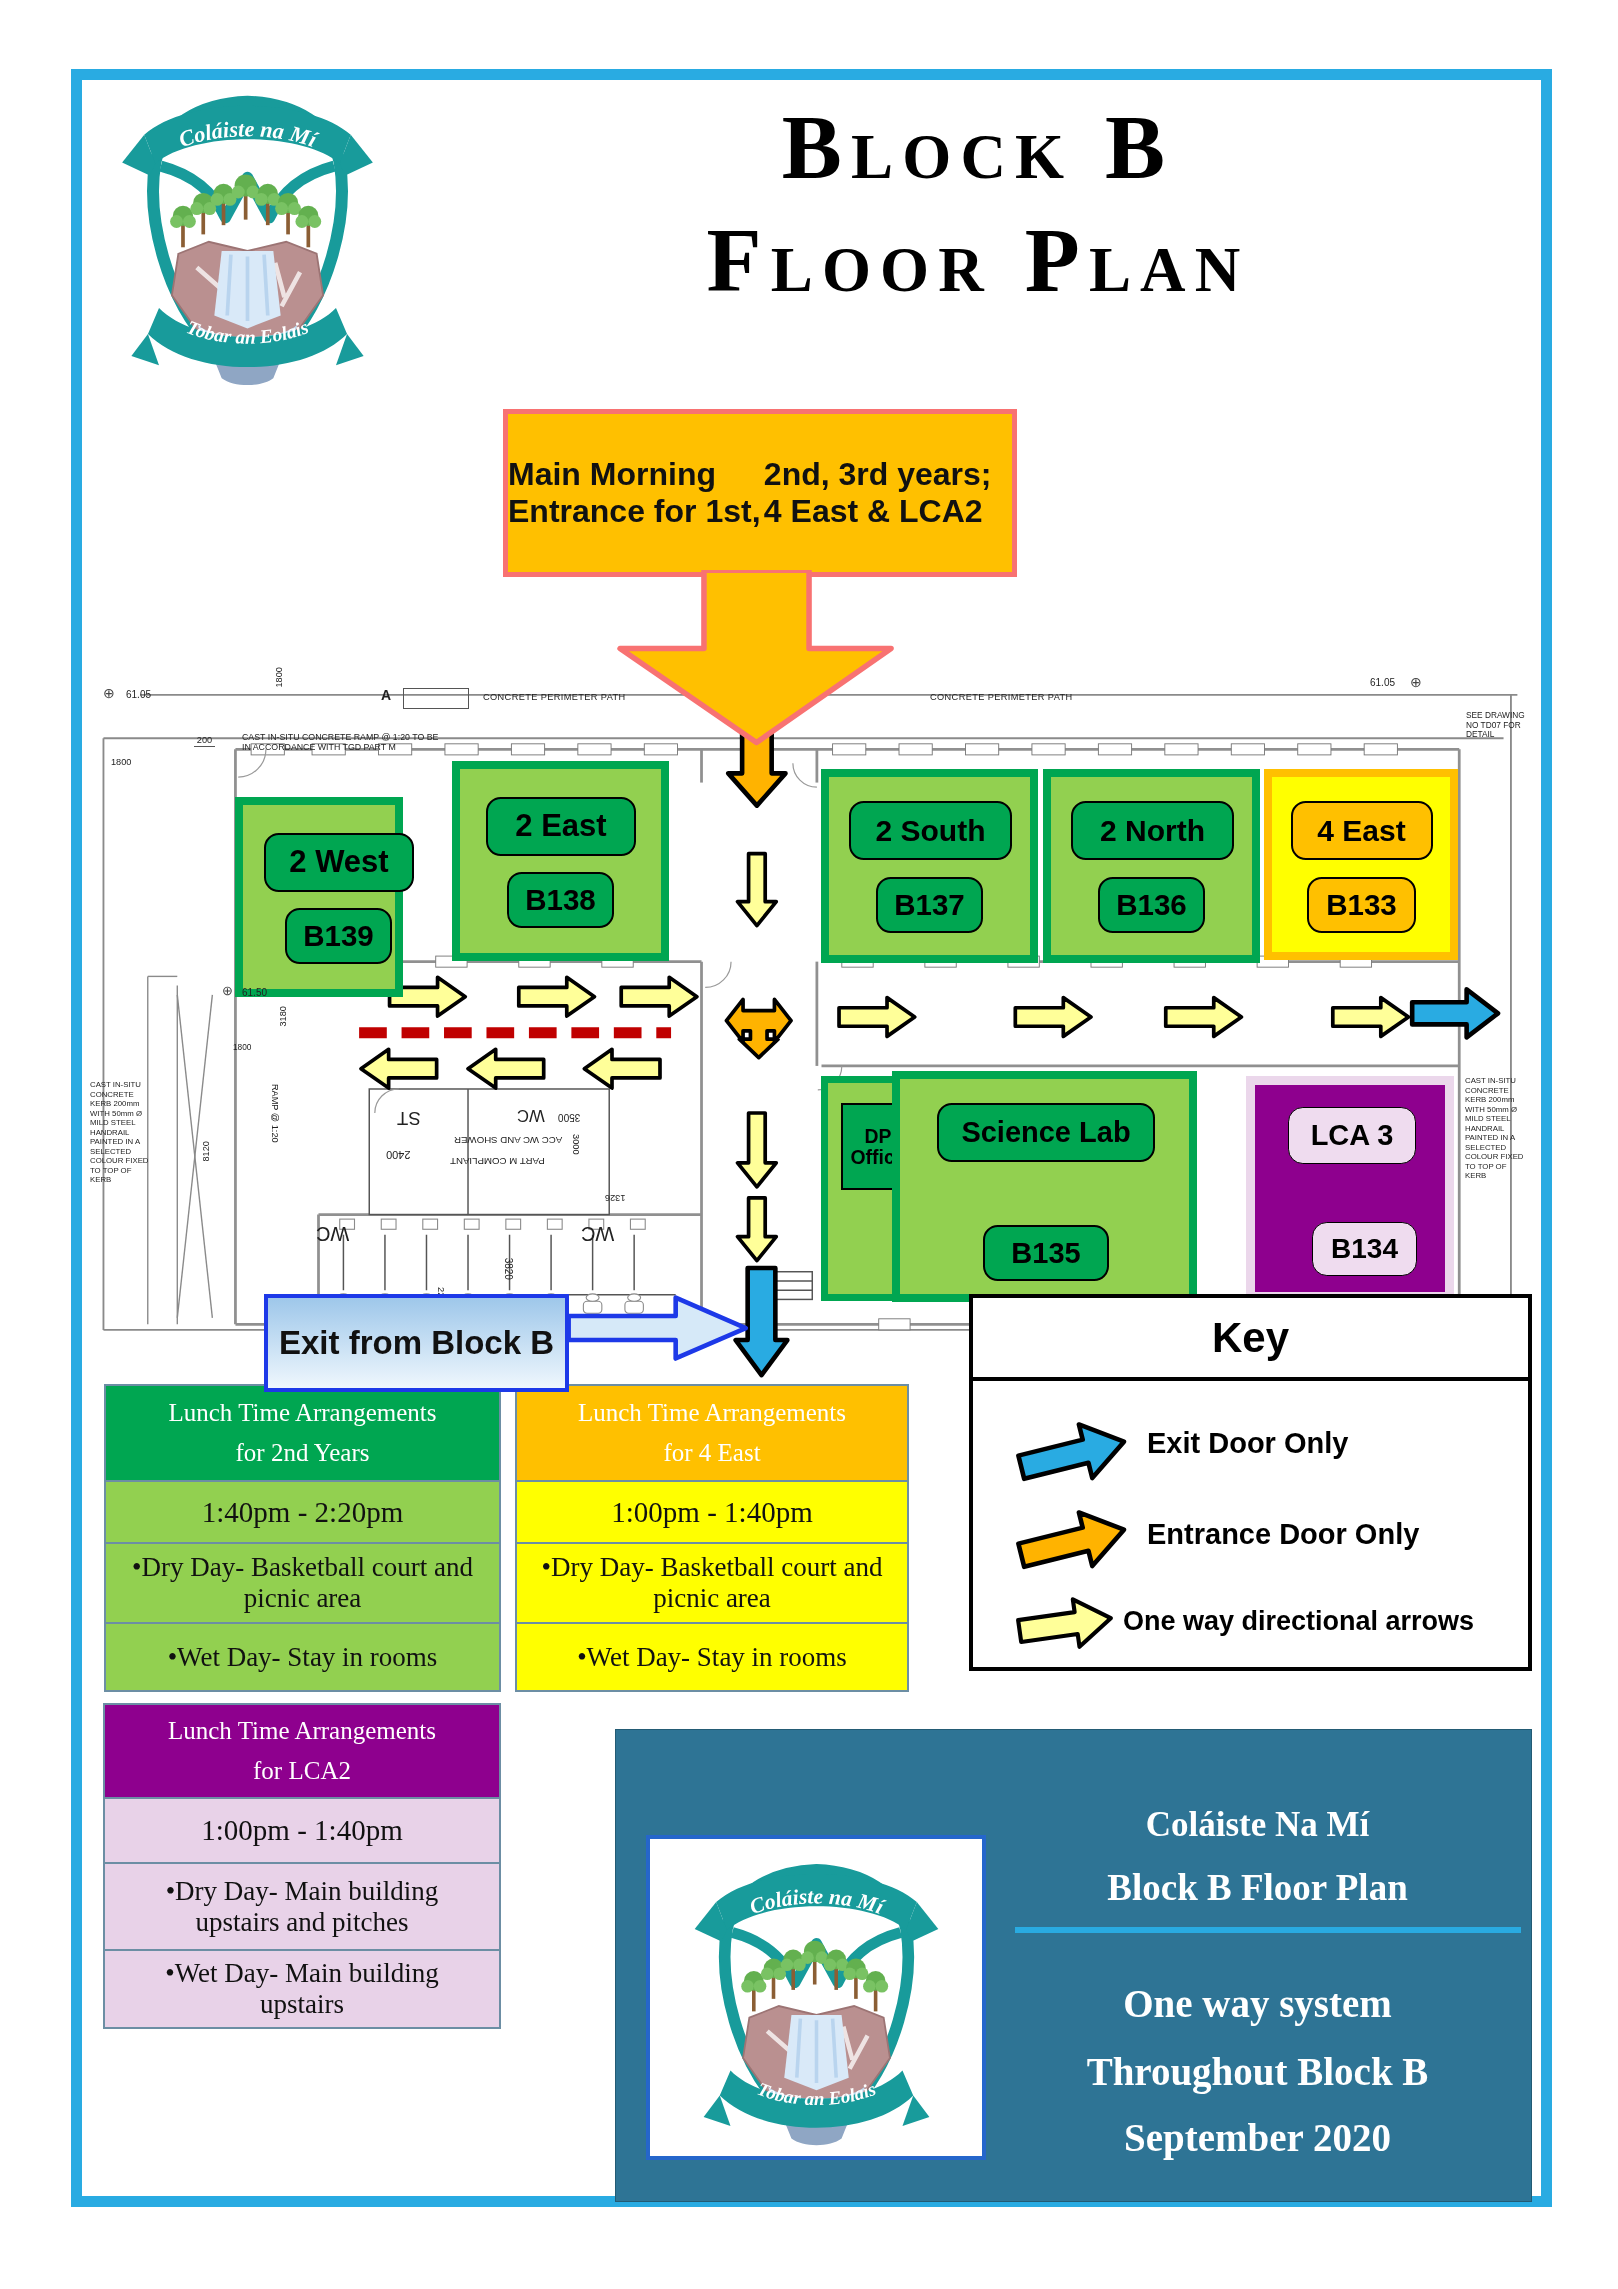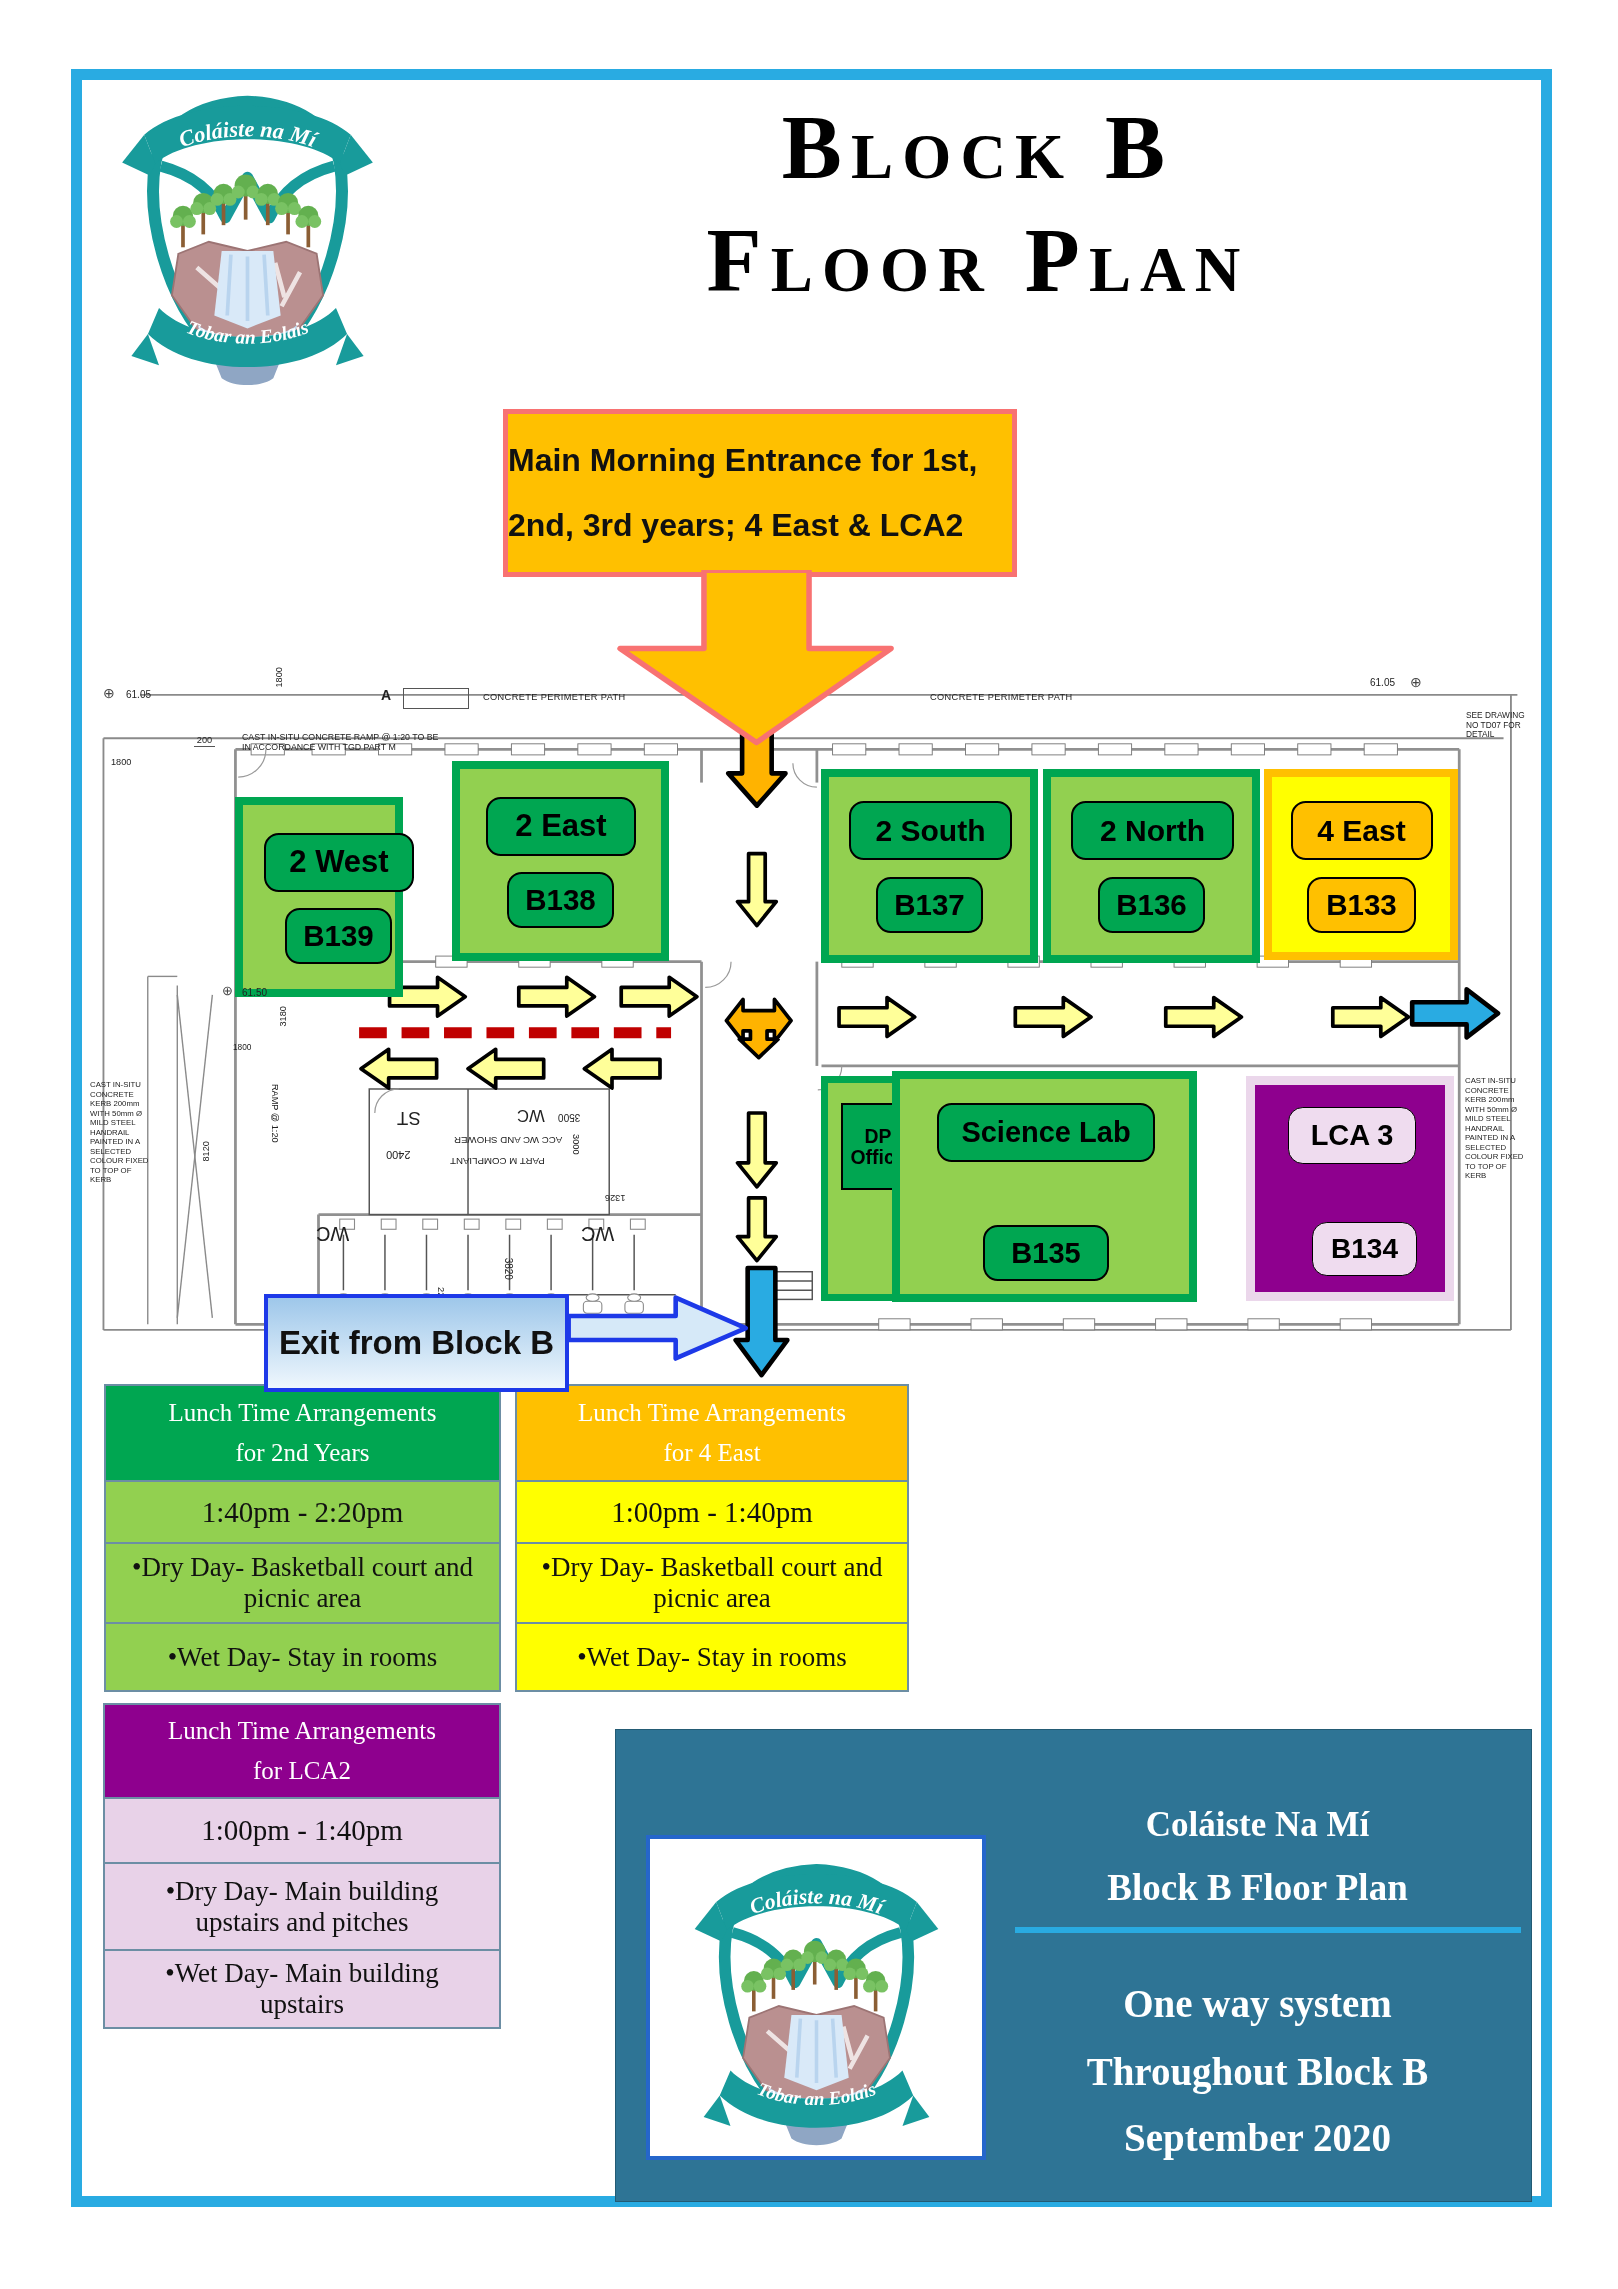--- a/index.html
+++ b/index.html
@@ -6,22 +6,22 @@
   #page{position:relative;width:1619px;height:2290px;background:#fff;
         font-family:"Liberation Sans",sans-serif;overflow:hidden;}
   .abs{position:absolute;box-sizing:border-box;}
   
   .frame{left:71px;top:69px;width:1481px;height:2138px;border:11px solid #29ABE2;}
   
   .title{font-family:"Liberation Serif",serif;font-variant:small-caps;font-weight:bold;
          color:#000;text-align:center;letter-spacing:9.2px;line-height:1;}
   
   .callout{left:503px;top:409px;width:514px;height:168px;background:#FFC000;
-           border:5.5px solid #F87272;display:flex;flex-direction:column;
-           justify-content:space-evenly;}
+           border:5.5px solid #F87272;display:flex;
+           justify-content:space-evenly;align-items:center;}
   .callout div{font-size:32px;font-weight:bold;color:#111;}
   
   .room{border-style:solid;}
   .pill{position:absolute;border:2.8px solid #000;border-radius:14.8px;display:flex;
         align-items:center;justify-content:center;font-weight:bold;line-height:1.05;
         text-align:center;color:#000;}
   
   .ann{position:absolute;color:#222;white-space:pre-line;line-height:1.15;}
   .nw{white-space:nowrap;}
   .r180{transform:rotate(180deg);}
@@ -404,20 +404,41 @@
   <div class="ann nw r180" style="left:450px;top:1156px;font-size:9.7px">PART M COMPLIANT</div>
   <div class="ann nw r90" style="left:565px;top:1139px;font-size:9.2px">3000</div>
   <div class="ann nw r180" style="left:605px;top:1192px;font-size:9.2px">1326</div>
   <div class="ann nw r180" style="left:316px;top:1222px;font-size:20px">WC</div>
   <div class="ann nw r180" style="left:581px;top:1222px;font-size:20px">WC</div>
   <div class="ann nw r90" style="left:497px;top:1263px;font-size:10px">3820</div>
   <div class="ann nw r90" style="left:430px;top:1292px;font-size:9.2px">2245</div>
   <div class="ann nw r180" style="left:362px;top:1320px;font-size:9.2px">4400</div>
   <div class="ann nw r180" style="left:543px;top:1320px;font-size:9.2px">4400</div>
 
+  <div class="abs keybox">
+    <div class="keyhdr">Key</div>
+    <svg class="abs" style="left:28px;top:111px" width="148" height="92" viewBox="0 0 160 100">
+      <g transform="rotate(-14 75 50)">
+        <polygon points="20,37 92,37 92,20 135,50 92,80 92,63 20,63" fill="#29ABE2" stroke="#000" stroke-width="5" stroke-linejoin="round"></polygon>
+      </g>
+    </svg>
+    <div class="keylabel" style="left:174px;top:129px;font-size:29px">Exit Door Only</div>
+    <svg class="abs" style="left:28px;top:199px" width="148" height="92" viewBox="0 0 160 100">
+      <g transform="rotate(-14 75 50)">
+        <polygon points="20,37 92,37 92,20 135,50 92,80 92,63 20,63" fill="#FFB300" stroke="#000" stroke-width="5" stroke-linejoin="round"></polygon>
+      </g>
+    </svg>
+    <div class="keylabel" style="left:174px;top:220px;font-size:29px">Entrance Door Only</div>
+    <svg class="abs" style="left:33px;top:292px" width="138" height="74" viewBox="0 0 150 80">
+      <g transform="rotate(-8 60 35)">
+        <polygon points="14,26 76,26 76,12 114,38 76,64 76,50 14,50" fill="#FFFF99" stroke="#000" stroke-width="4.5" stroke-linejoin="round"></polygon>
+      </g>
+    </svg>
+    <div class="keylabel" style="left:150px;top:308px;font-size:27px">One way directional arrows</div>
+  </div>
 
   <div class="abs lt" style="left:104px;top:1384px;width:397px">
     <div class="hd" style="background:#00A651;height:94px">
       <div>Lunch Time Arrangements</div>
       <div>for 2nd Years</div>
     </div>
     <div class="r" style="background:#92D050;height:60px;font-size:29px">1:40pm - 2:20pm</div>
     <div class="r" style="background:#92D050;height:78px;font-size:27px">•Dry Day- Basketball court and picnic area</div>
     <div class="r" style="background:#92D050;height:66px;font-size:27px">•Wet Day- Stay in rooms</div>
   </div>

